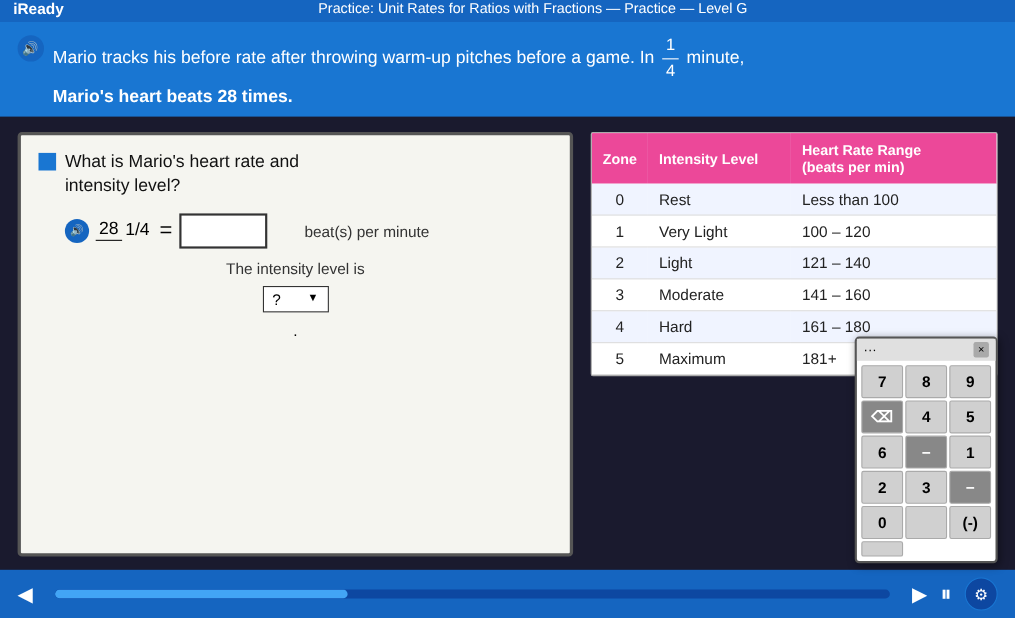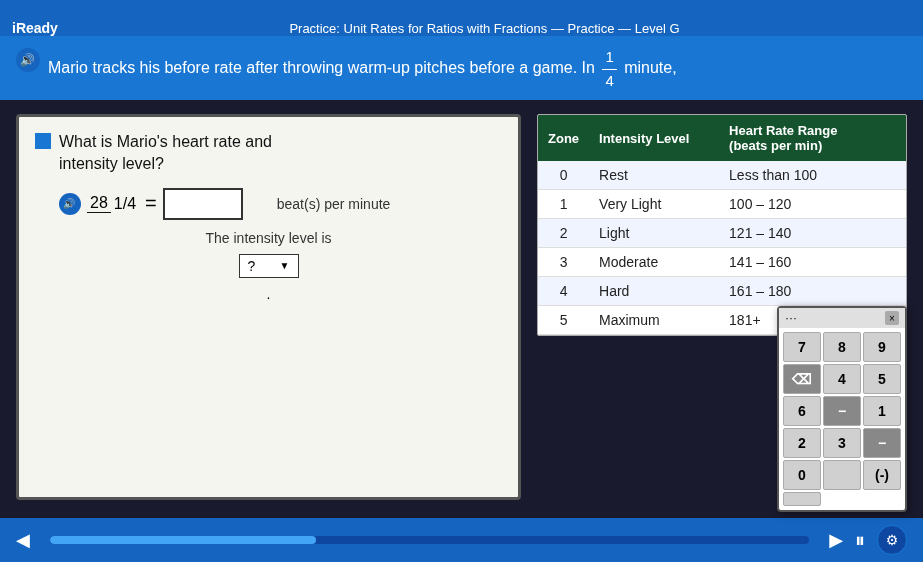--- a/index.html
+++ b/index.html
@@ -7,23 +7,23 @@
       background: #1a1a2e;
       font-family: Arial, sans-serif;
       width: 923px;
       height: 562px;
       overflow: hidden;
       position: relative;
     }
 
     .top-bar {
       background: #1565c0;
-      height: 36px;
-      display: flex;
-      align-items: flex-end;
+      height: 20px;
+      display: flex;
+      align-items: flex-start;
       justify-content: space-between;
       padding: 0 12px;
     }
     .top-bar-logo {
       color: white;
       font-weight: bold;
       font-size: 14px;
     }
     .top-bar-title {
       color: white;
@@ -150,21 +150,21 @@
       border-radius: 2px;
       overflow: hidden;
       position: relative;
     }
     table {
       width: 100%;
       border-collapse: collapse;
       font-size: 14px;
     }
     thead tr {
-      background: #14532d;
+      background: #ec4899;
       color: white;
     }
     thead th {
       padding: 8px 10px;
       text-align: left;
       font-weight: bold;
       font-size: 13px;
     }
     tbody tr:nth-child(odd) { background: #f0f4ff; }
     tbody tr:nth-child(even) { background: white; }
@@ -316,20 +316,21 @@
     </div>
     <span style="color:white;">
       <span>Mario tracks his before rate after throwing warm-up pitches before a game. In</span>
       <span style="display:inline-flex;flex-direction:column;align-items:center;vertical-align:middle;margin:0 3px;">
         <span style="border-bottom:1.5px solid white;padding:0 3px;font-size:15px;">1</span>
         <span style="padding:0 3px;font-size:15px;">4</span>
       </span>
       <span>minute,</span>
     </span>
   </div>
+  <div class="header-sub">Mario's heart beats 28 times.</div>
 </div>
 
 <div class="main-content">
 
   <div class="left-panel">
     <div class="question-label">
       <div class="blue-square"></div>
       <div class="question-text">
         <span>What is Mario's heart rate and</span><br>
         <span>intensity level?</span>

